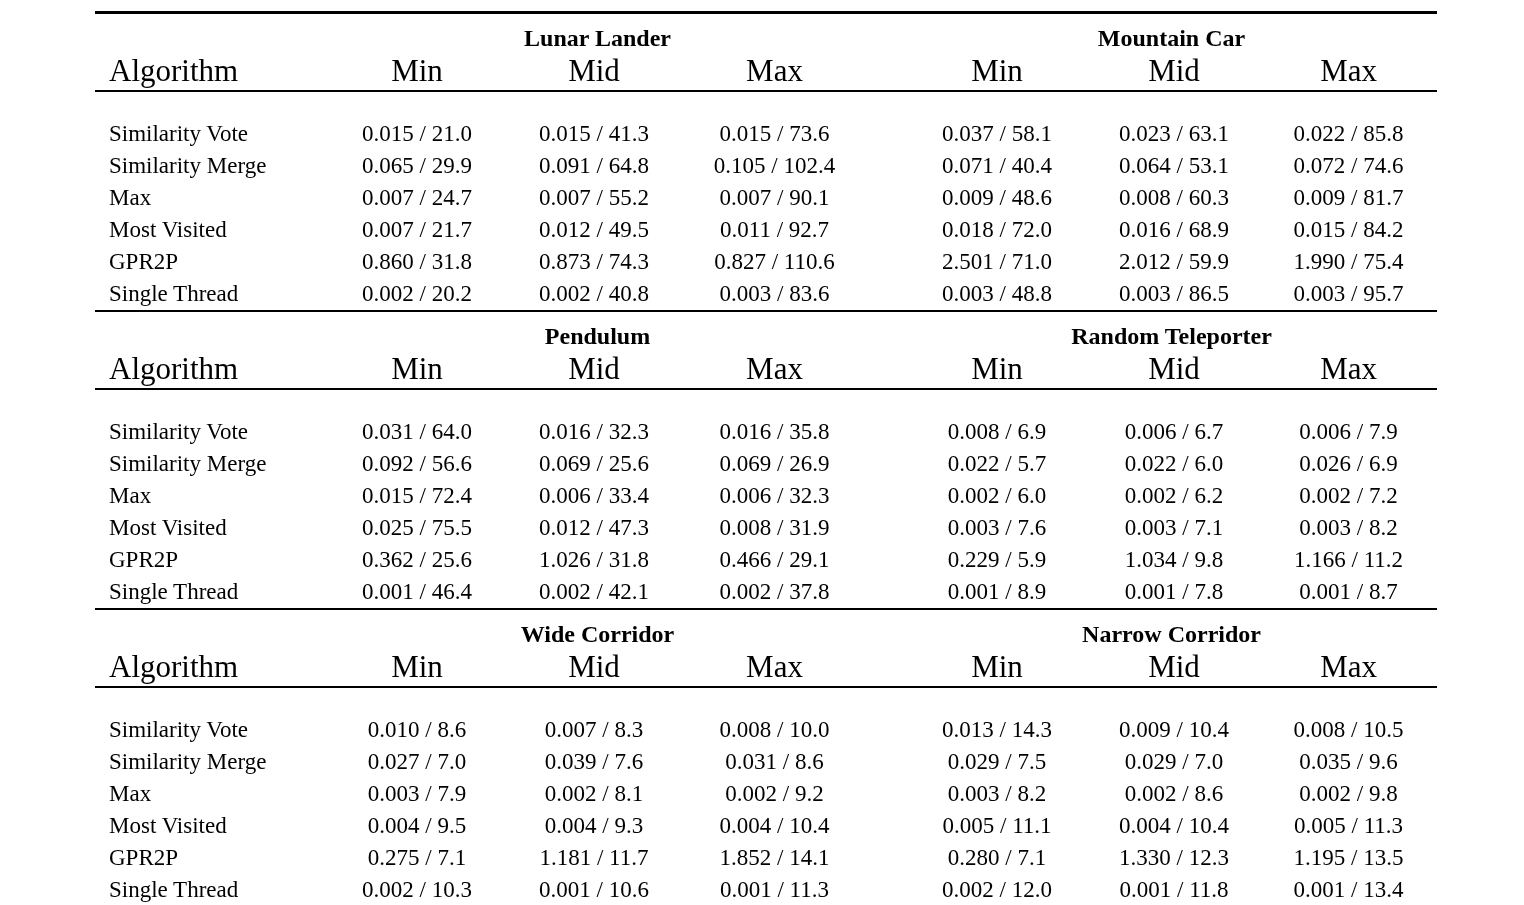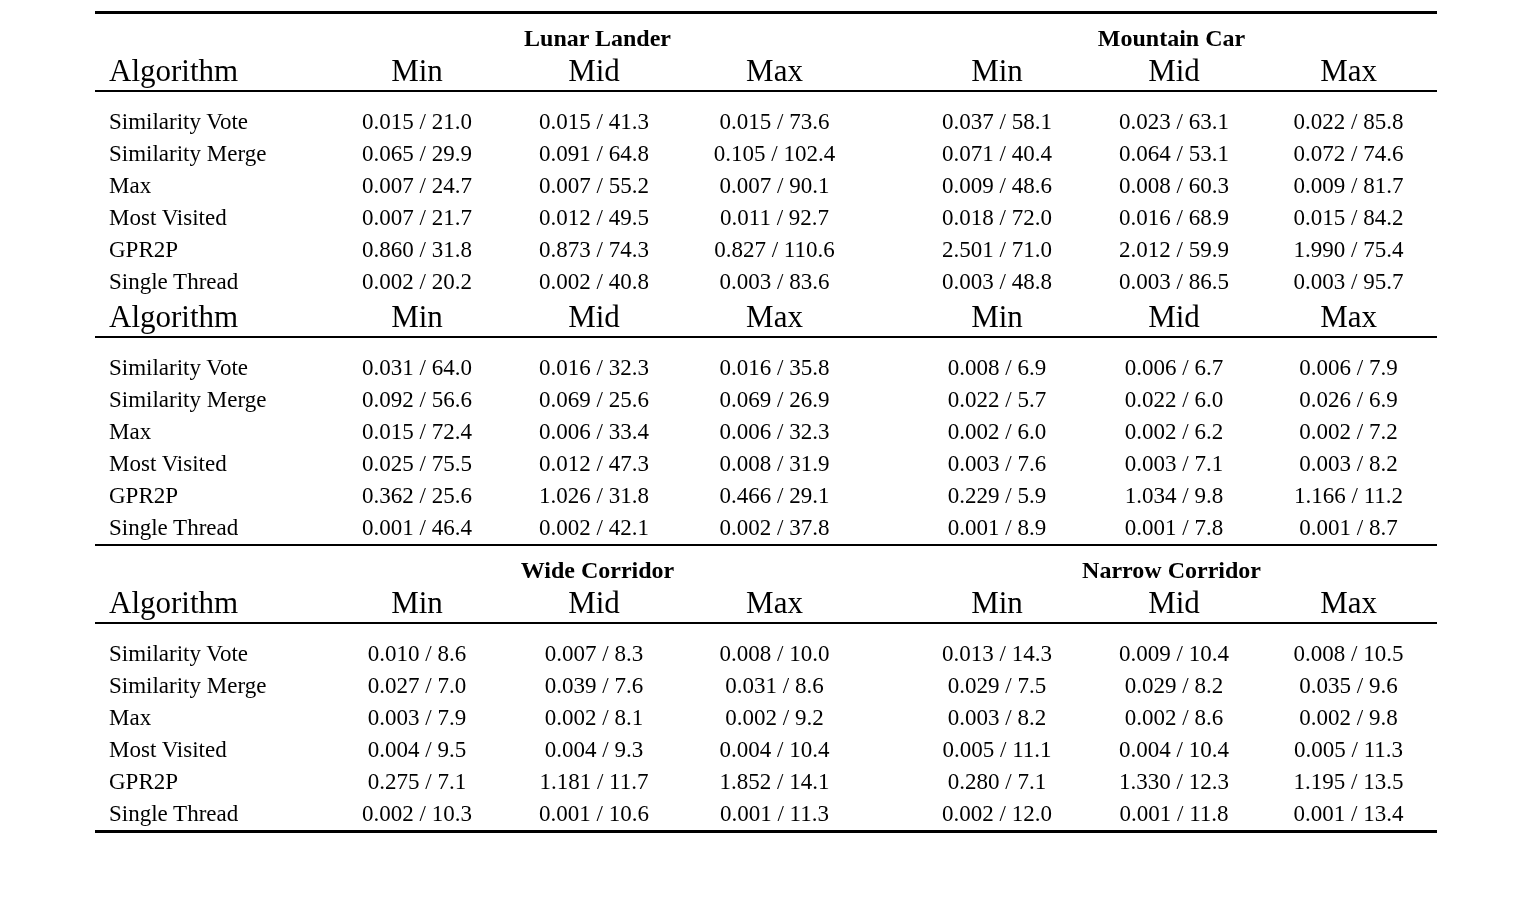--- a/index.html
+++ b/index.html
@@ -60,21 +60,21 @@
   tr.data-row td {
     font-size: 23px;
     height: 32px;
     vertical-align: middle;
     text-align: center;
   }
   tr.data-row td.alg-cell {
     text-align: left;
     padding-left: 14px;
   }
-  tr.data-row.first-data td { padding-top: 14px; }
+  tr.data-row.first-data td { padding-top: 26px; }
   tr.data-row.last-data td { }
 </style>
 </head>
 <body>
 
 <div class="page">
   <table class="results">
     <colgroup>
       <col style="width:234px">
       <col style="width:176px">
@@ -155,20 +155,26 @@
         <tr class="data-row last-data">
           <td class="alg-cell">Single Thread</td>
           <td class="val-cell">0.002 / 20.2</td>
           <td class="val-cell">0.002 / 40.8</td>
           <td class="val-cell">0.003 / 83.6</td>
           <td class="gap-cell"></td>
           <td class="val-cell">0.003 / 48.8</td>
           <td class="val-cell">0.003 / 86.5</td>
           <td class="val-cell">0.003 / 95.7</td>
         </tr>
+        <tr class="env-row later-section">
+          <td class="env-spacer"></td>
+          <td class="env-title" colspan="3">Pendulum</td>
+          <td class="gap-cell"></td>
+          <td class="env-title" colspan="3">Random Teleporter</td>
+        </tr>
         <tr class="head-row">
           <td class="alg-head">Algorithm</td>
           <td class="val-head">Min</td>
           <td class="val-head">Mid</td>
           <td class="val-head">Max</td>
           <td class="gap-cell"></td>
           <td class="val-head">Min</td>
           <td class="val-head">Mid</td>
           <td class="val-head">Max</td>
         </tr>
@@ -258,21 +264,21 @@
           <td class="val-cell">0.009 / 10.4</td>
           <td class="val-cell">0.008 / 10.5</td>
         </tr>
         <tr class="data-row last-section">
           <td class="alg-cell">Similarity Merge</td>
           <td class="val-cell">0.027 / 7.0</td>
           <td class="val-cell">0.039 / 7.6</td>
           <td class="val-cell">0.031 / 8.6</td>
           <td class="gap-cell"></td>
           <td class="val-cell">0.029 / 7.5</td>
-          <td class="val-cell">0.029 / 8.2</td>
+          <td class="val-cell">0.029 / 7.0</td>
           <td class="val-cell">0.035 / 9.6</td>
         </tr>
         <tr class="data-row last-section">
           <td class="alg-cell">Max</td>
           <td class="val-cell">0.003 / 7.9</td>
           <td class="val-cell">0.002 / 8.1</td>
           <td class="val-cell">0.002 / 9.2</td>
           <td class="gap-cell"></td>
           <td class="val-cell">0.003 / 8.2</td>
           <td class="val-cell">0.002 / 8.6</td>

